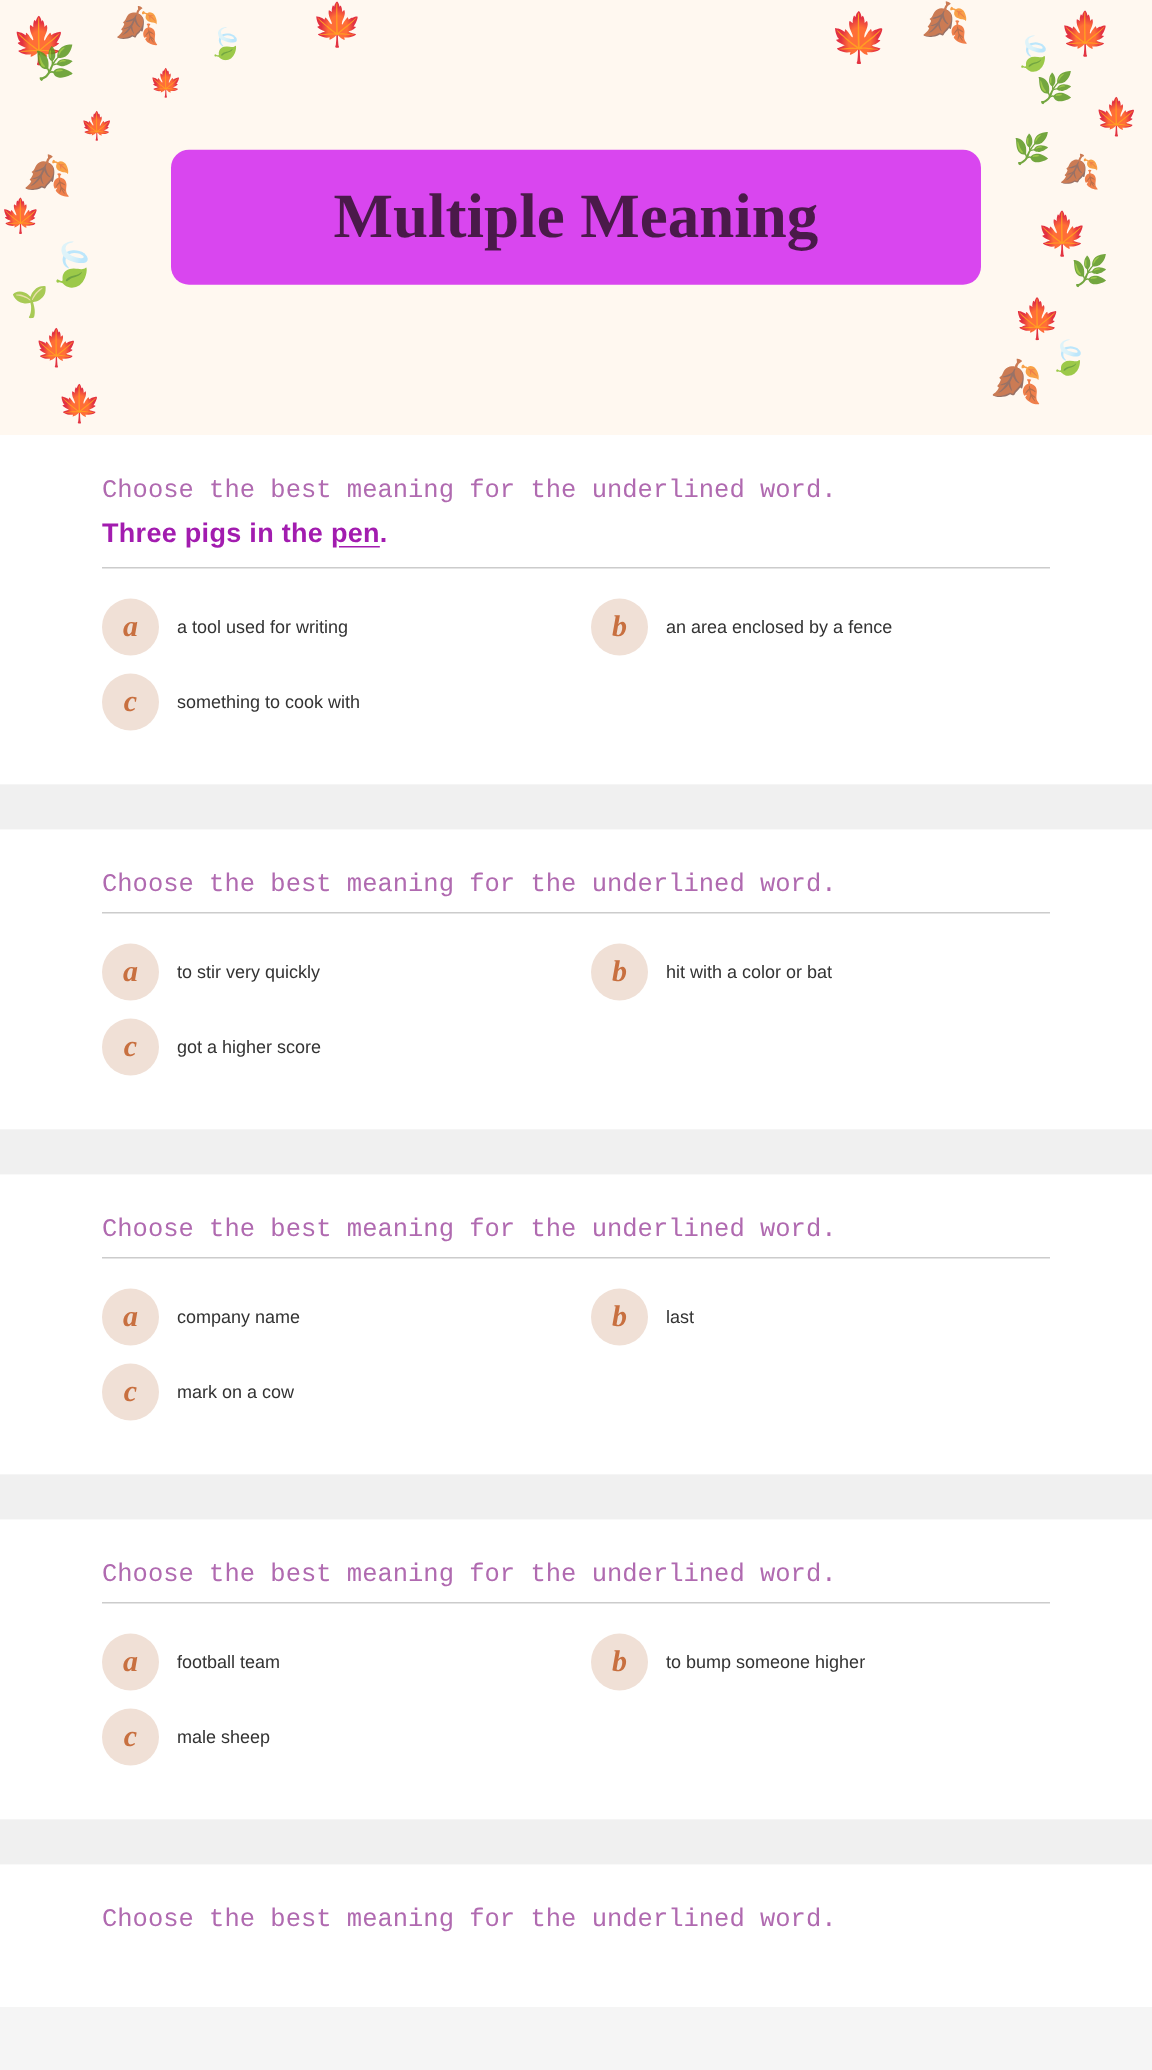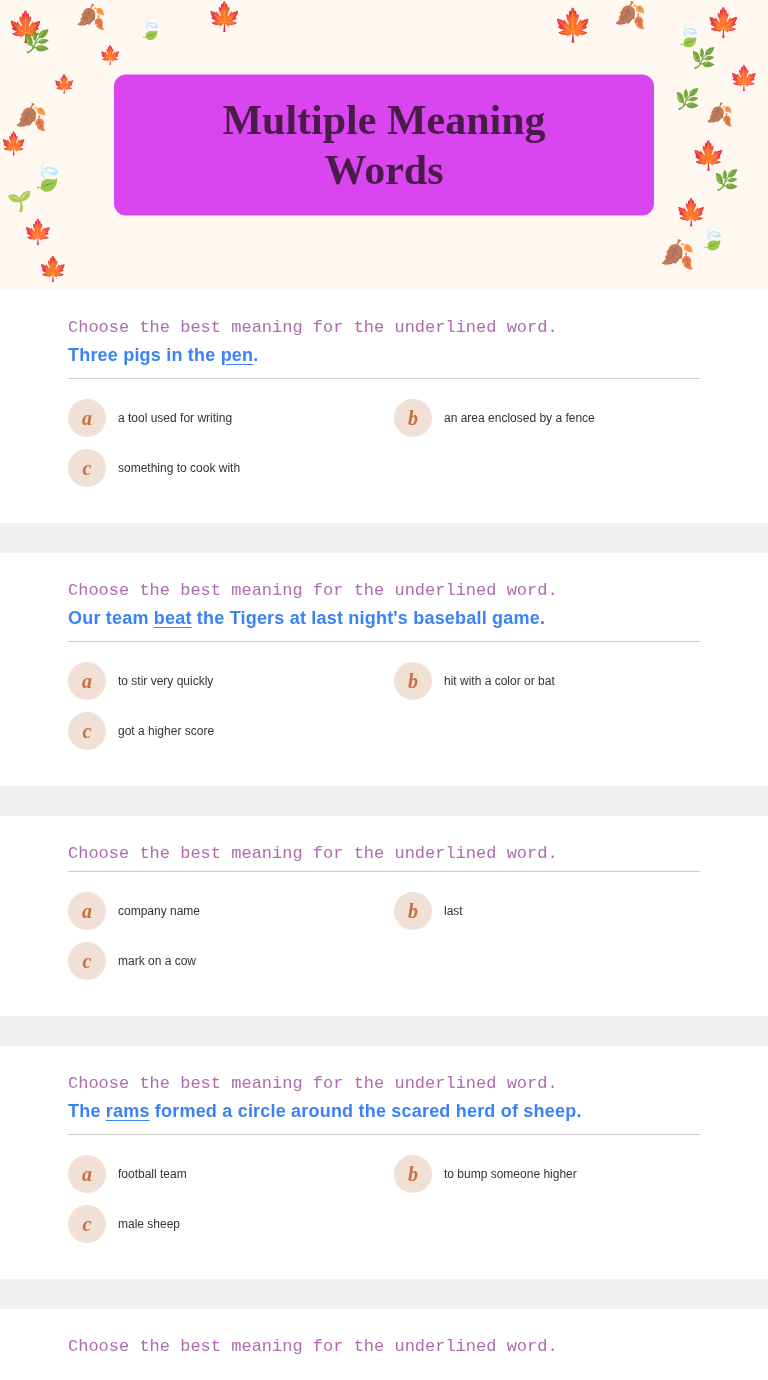--- a/index.html
+++ b/index.html
@@ -65,21 +65,21 @@
       font-family: Liberation Mono, monospace;
       font-size: 17px;
       color: #b06ab0;
       margin-bottom: 8px;
     }
 
     .question-sentence {
       font-family: 'Arial Black', 'Arial', sans-serif;
       font-size: 18px;
       font-weight: 900;
-      color: #3b82f6;
+      color: #a21caf;
       margin-bottom: 12px;
       letter-spacing: 0.2px;
     }
 
     .question-sentence u {
       text-decoration: underline;
       text-underline-offset: 3px;
     }
 
     .divider {
@@ -156,21 +156,20 @@
       <span class="leaf" style="top: 68%; left: 88%; font-size: 26px; color: rgb(155, 20, 20);">🍁</span>
       <span class="leaf" style="top: 78%; left: 91%; font-size: 22px; color: rgb(39, 174, 96);">🍃</span>
       <span class="leaf" style="top: 88%; left: 5%; font-size: 24px; color: rgb(212, 168, 0);">🍁</span>
       <span class="leaf" style="top: 82%; left: 86%; font-size: 28px; color: rgb(192, 57, 43);">🍂</span>
       <span class="leaf" style="top: 25%; left: 7%; font-size: 18px; color: rgb(232, 106, 0);">🍁</span>
       <span class="leaf" style="top: 30%; left: 88%; font-size: 20px; color: rgb(46, 122, 46);">🌿</span>
     </div>
   <div class="title-box">
     <div class="title-text">
       <span>Multiple Meaning</span><br>
-      <span>Words</span>
     </div>
   </div>
 </div>
 
 <div class="question-section">
   <p class="question-instruction">Choose the best meaning for the underlined word.</p>
   <p class="question-sentence">
     Three pigs in the <u>pen</u>.
   </p>
   <hr class="divider">
@@ -193,23 +192,20 @@
         </div>
       <span class="answer-text">something to cook with</span>
     </div>
   </div>
 </div>
 
 <div class="section-gap"></div>
 
 <div class="question-section">
   <p class="question-instruction">Choose the best meaning for the underlined word.</p>
-  <p class="question-sentence">
-    Our team <u>beat</u> the Tigers at last night's baseball game.
-  </p>
   <hr class="divider">
   <div class="answers-grid">
     <div class="answer-item">
       <div class="answer-circle">
           <span>a</span>
         </div>
       <span class="answer-text">to stir very quickly</span>
     </div>
     <div class="answer-item">
       <div class="answer-circle">
@@ -250,23 +246,20 @@
         </div>
       <span class="answer-text">mark on a cow</span>
     </div>
   </div>
 </div>
 
 <div class="section-gap"></div>
 
 <div class="question-section">
   <p class="question-instruction">Choose the best meaning for the underlined word.</p>
-  <p class="question-sentence">
-    The <u>rams</u> formed a circle around the scared herd of sheep.
-  </p>
   <hr class="divider">
   <div class="answers-grid">
     <div class="answer-item">
       <div class="answer-circle">
           <span>a</span>
         </div>
       <span class="answer-text">football team</span>
     </div>
     <div class="answer-item">
       <div class="answer-circle">

